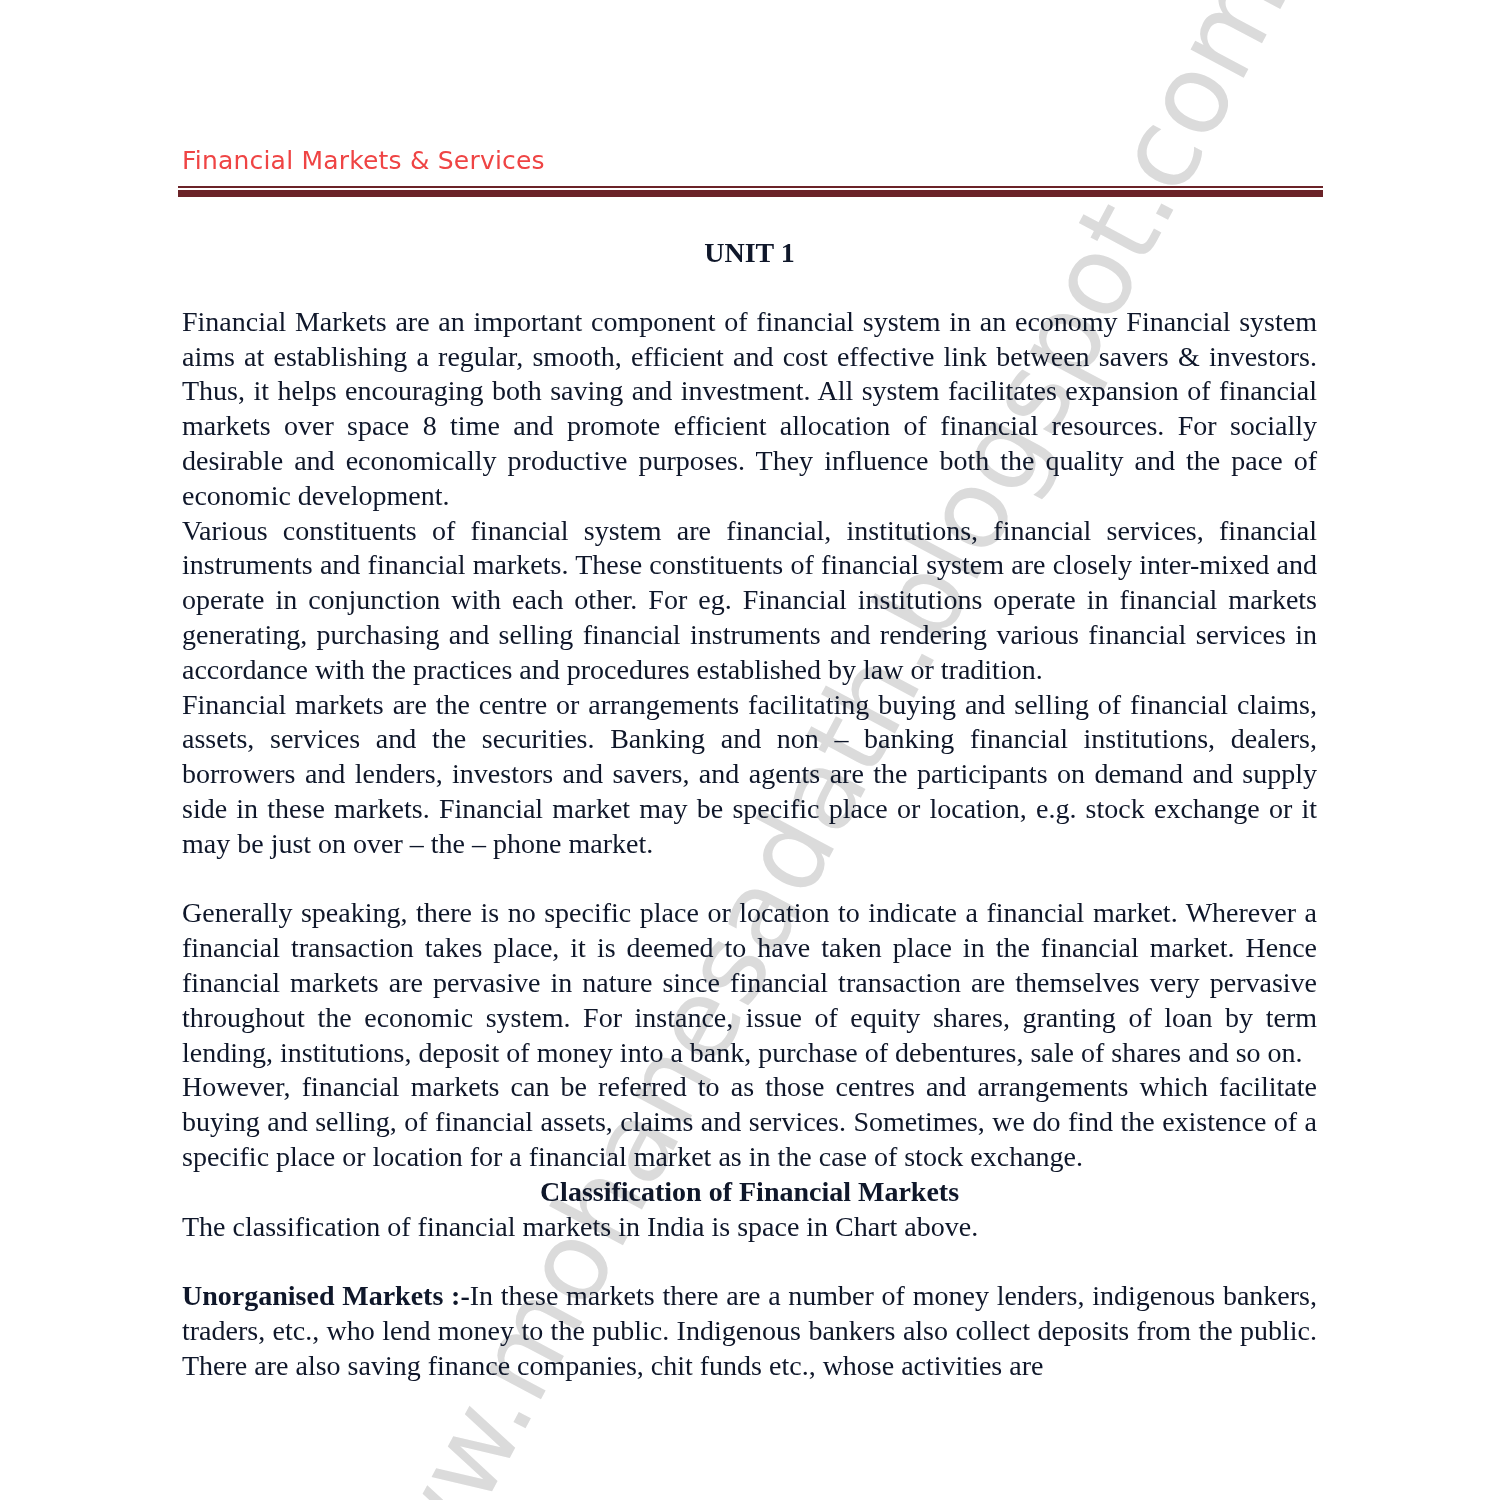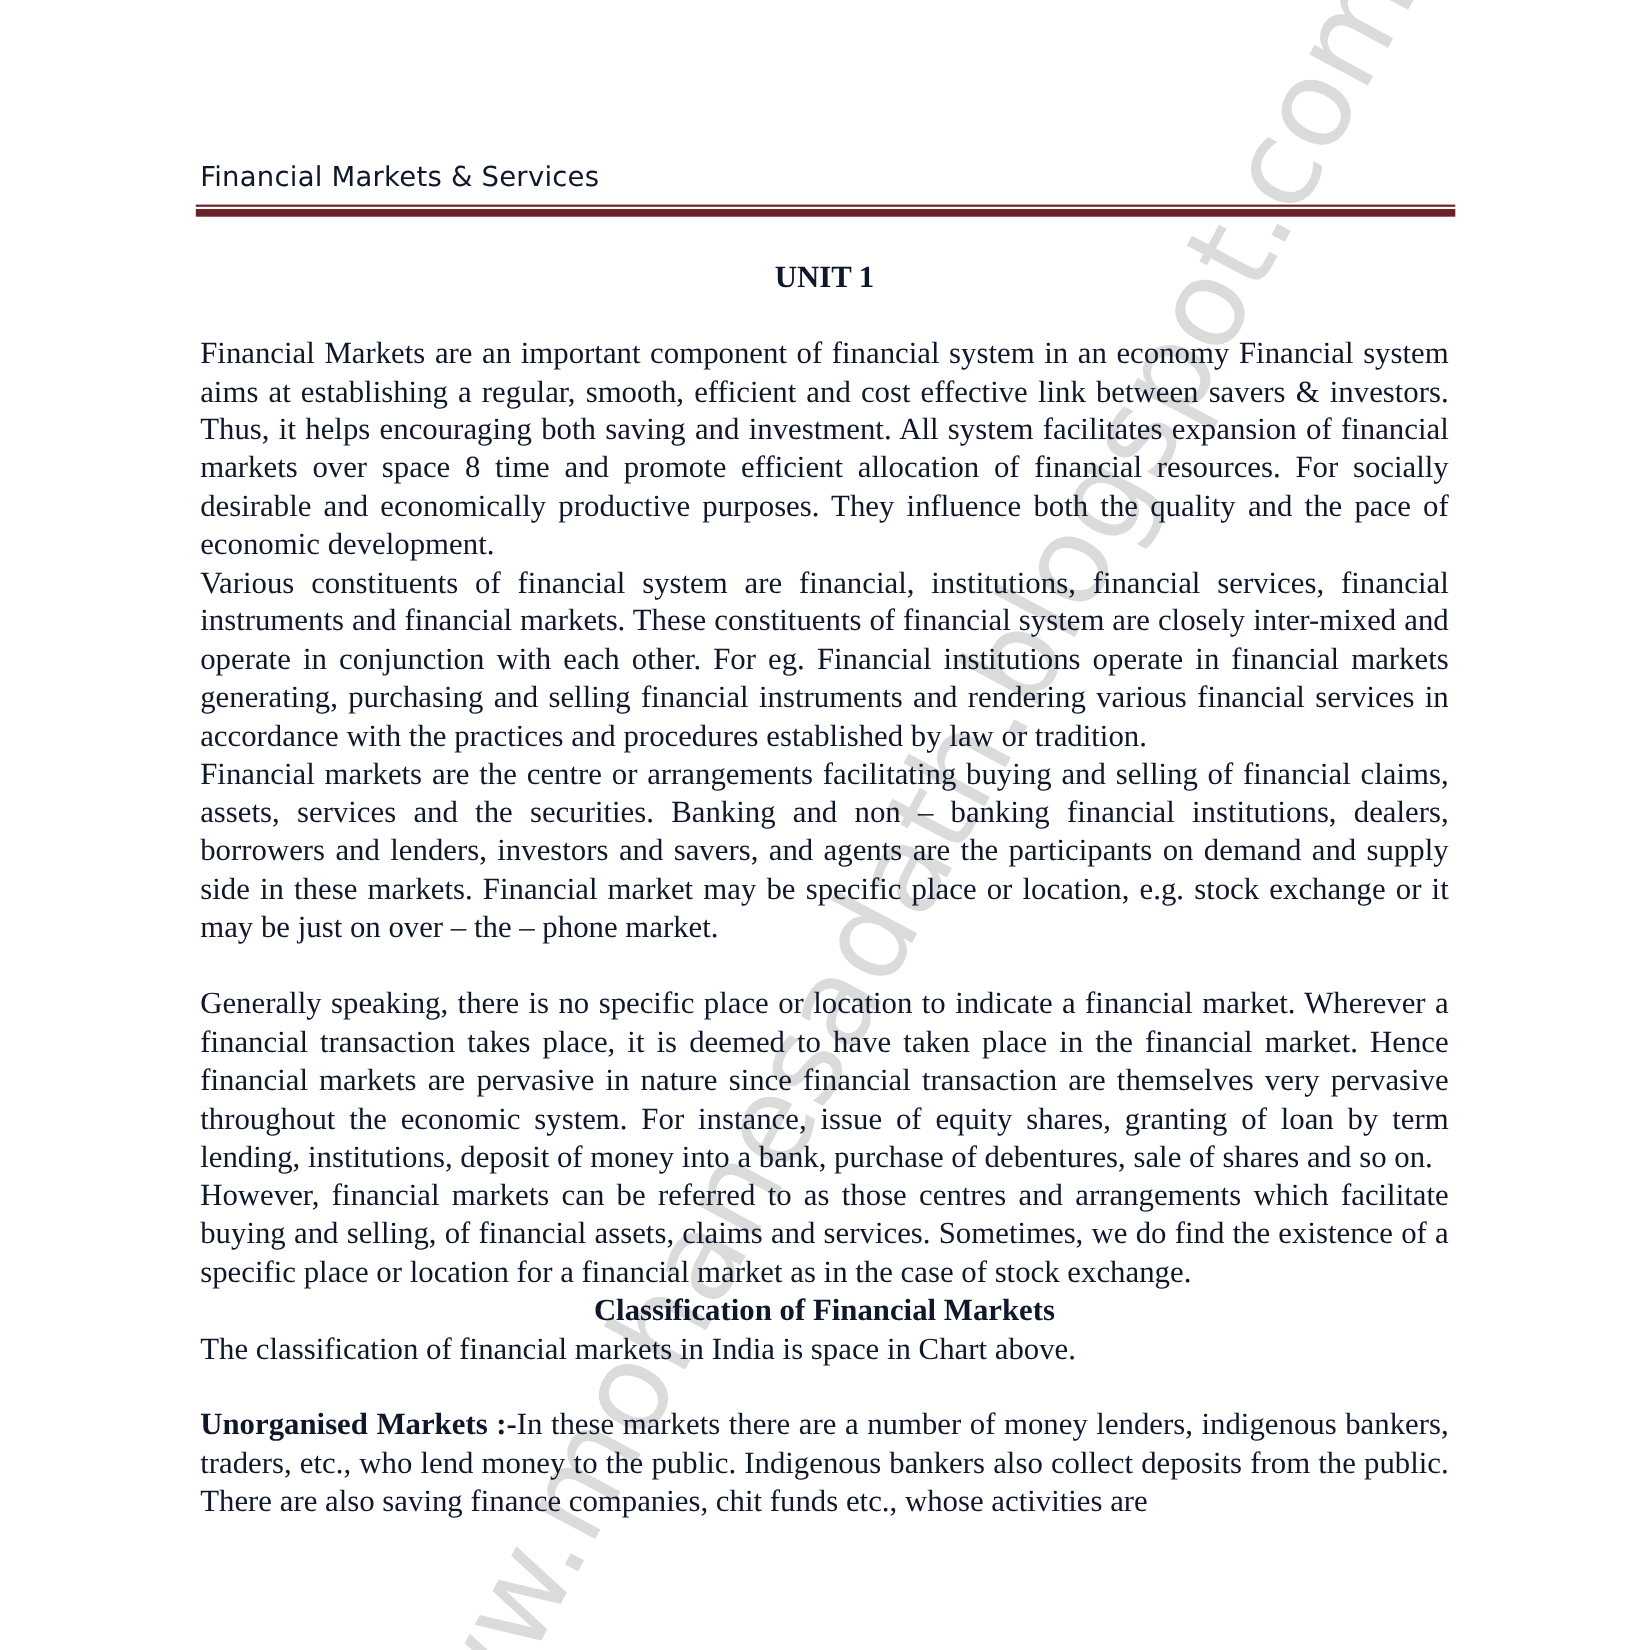--- a/index.html
+++ b/index.html
@@ -1,20 +1,20 @@
 <!DOCTYPE html>
 <html><head>
 <meta charset="utf-8">
 <style>
   html, body { margin:0; padding:0; background:#ffffff; }
   body { width:1500px; height:1500px; position:relative; overflow:hidden; }
   .page { position:absolute; left:0; top:0; width:1500px; height:1500px; background:#fff; }
   .running-header {
     position:absolute; left:182px; top:146px;
-    font-family:"DejaVu Sans", sans-serif; font-size:25px; color:#0f172a;
+    font-family:"DejaVu Sans", sans-serif; font-size:25px; color:#ef4444;
     letter-spacing:0.2px;
   }
   .rule-thin { position:absolute; left:178px; top:186px; width:1145px; height:2px; background:#6b2328; }
   .rule-thick { position:absolute; left:178px; top:190px; width:1145px; height:7px; background:#6b2328; }
   .content {
     position:absolute; left:182px; top:236px; width:1135px;
     font-family:"Liberation Serif", serif; font-size:28px; line-height:34.8px; color:#0f172a;
   }
   .center-heading { text-align:center; font-weight:bold; }
   .unit-heading { margin:0 0 34px 0; }

